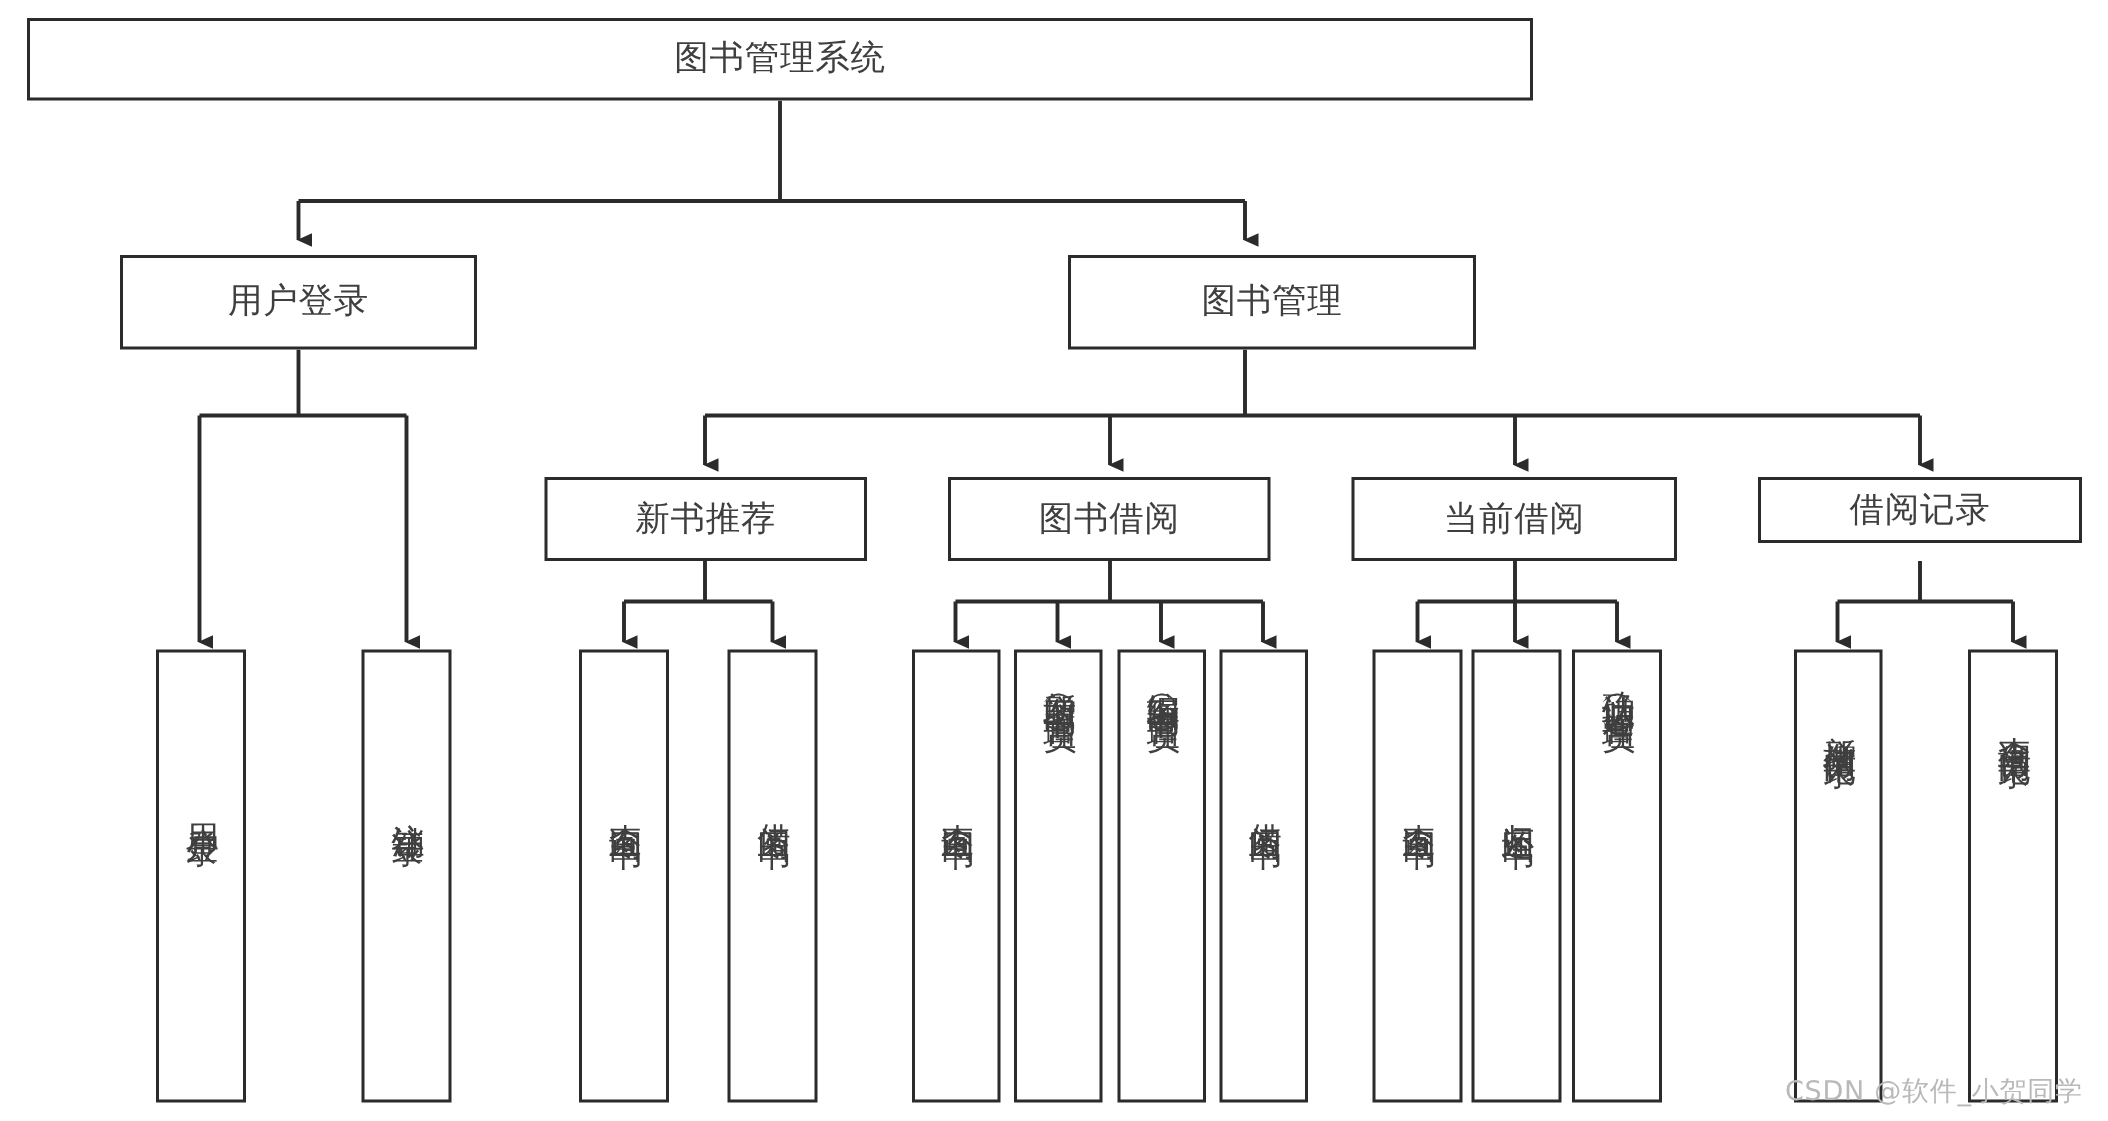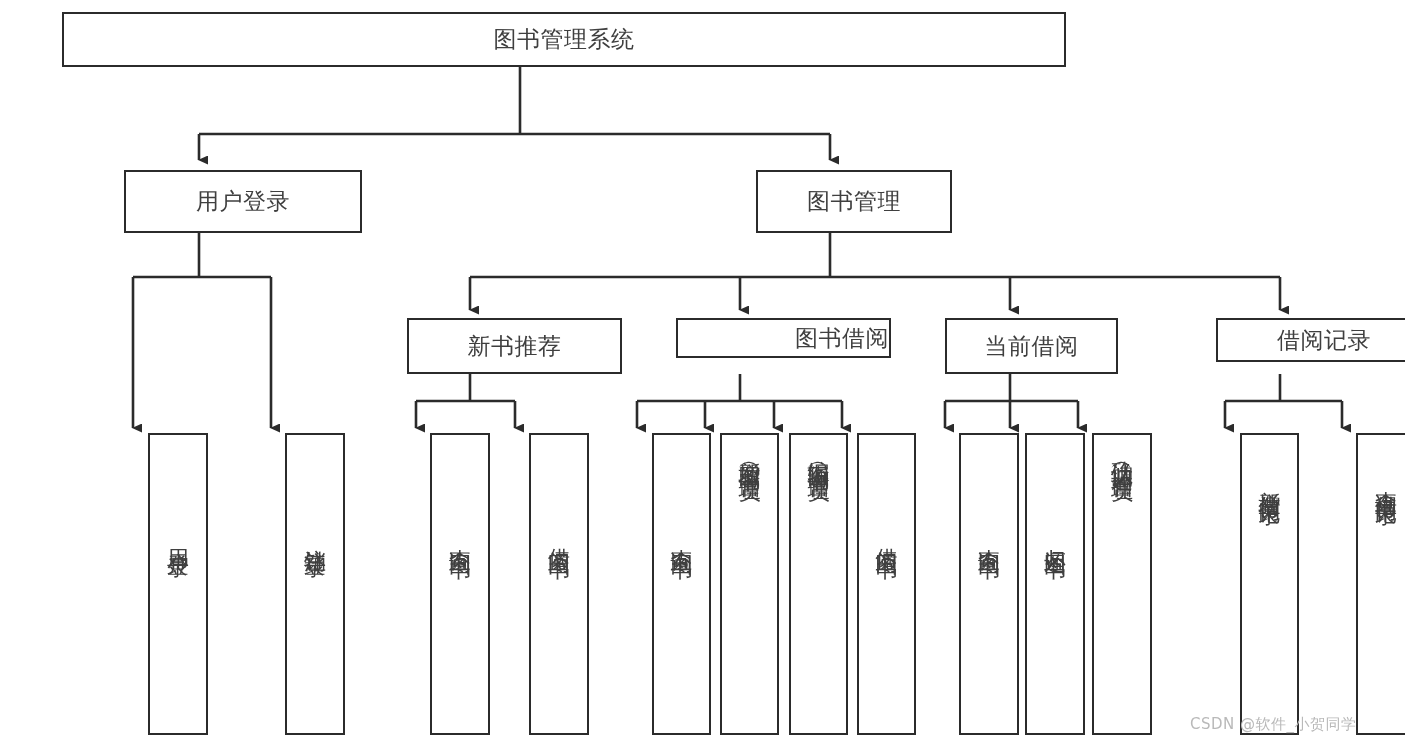--- a/index.html
+++ b/index.html
@@ -27,21 +27,20 @@
   }
   .node-box {
     position: absolute;
     box-sizing: border-box;
     border: 2px solid #2b2b2b;
     background: #ffffff;
     display: flex;
     align-items: center;
     justify-content: center;
     z-index: 2;
-    margin-left: 44px;
   }
   .node-label {
     color: #3f3f3f;
     font-size: 23px;
     line-height: 1.15;
     letter-spacing: 0.5px;
     white-space: nowrap;
   }
   .node-box.leaf {
     align-items: flex-start;
@@ -60,21 +59,21 @@
   .node-box.leaf.mid .node-label {
     margin-top: 88px;
   }
   .node-box.leaf.mid3 .node-label {
     margin-top: 30px;
   }
   .watermark {
     position: absolute;
     left: 1190px;
     top: 715px;
-    font-size: 15px;
+    font-size: 18px;
     color: #b9b9b9;
     white-space: nowrap;
     z-index: 3;
     letter-spacing: 0.5px;
   }
 </style>
 </head>
 <body>
 
 <div id="diagram-root">
@@ -130,33 +129,33 @@
   </svg>
 
   <div class="node-box" style="left:18px; top:12px; width:1004px; height:55px;">
     <span class="node-label">图书管理系统</span>
   </div>
 
   <div class="node-box" style="left:80px; top:170px; width:238px; height:63px;">
     <span class="node-label">用户登录</span>
   </div>
 
-  <div class="node-box" style="left:712px; top:170px; width:196px; height:63px;">
+  <div class="node-box" style="left:712px; top:170px; width:272px; height:63px;">
     <span class="node-label">图书管理</span>
   </div>
 
   <div class="node-box" style="left:363px; top:318px; width:215px; height:56px;justify-content:center;">
     <span class="node-label">新书推荐</span>
   </div>
 
-  <div class="node-box" style="left:632px; top:318px; width:215px; height:40px;justify-content:flex-end;">
+  <div class="node-box" style="left:632px; top:318px; width:215px; height:56px;">
     <span class="node-label">图书借阅</span>
   </div>
 
-  <div class="node-box" style="left:901px; top:318px; width:173px; height:56px;">
+  <div class="node-box" style="left:901px; top:318px; width:217px; height:56px;">
     <span class="node-label">当前借阅</span>
   </div>
 
   <div class="node-box" style="left:1172px; top:318px; width:216px; height:44px;">
     <span class="node-label">借阅记录</span>
   </div>
 
   <div class="node-box leaf mid" style="left:104px; top:433px; width:60px; height:302px;">
     <span class="node-label">用户登录</span>
   </div>

